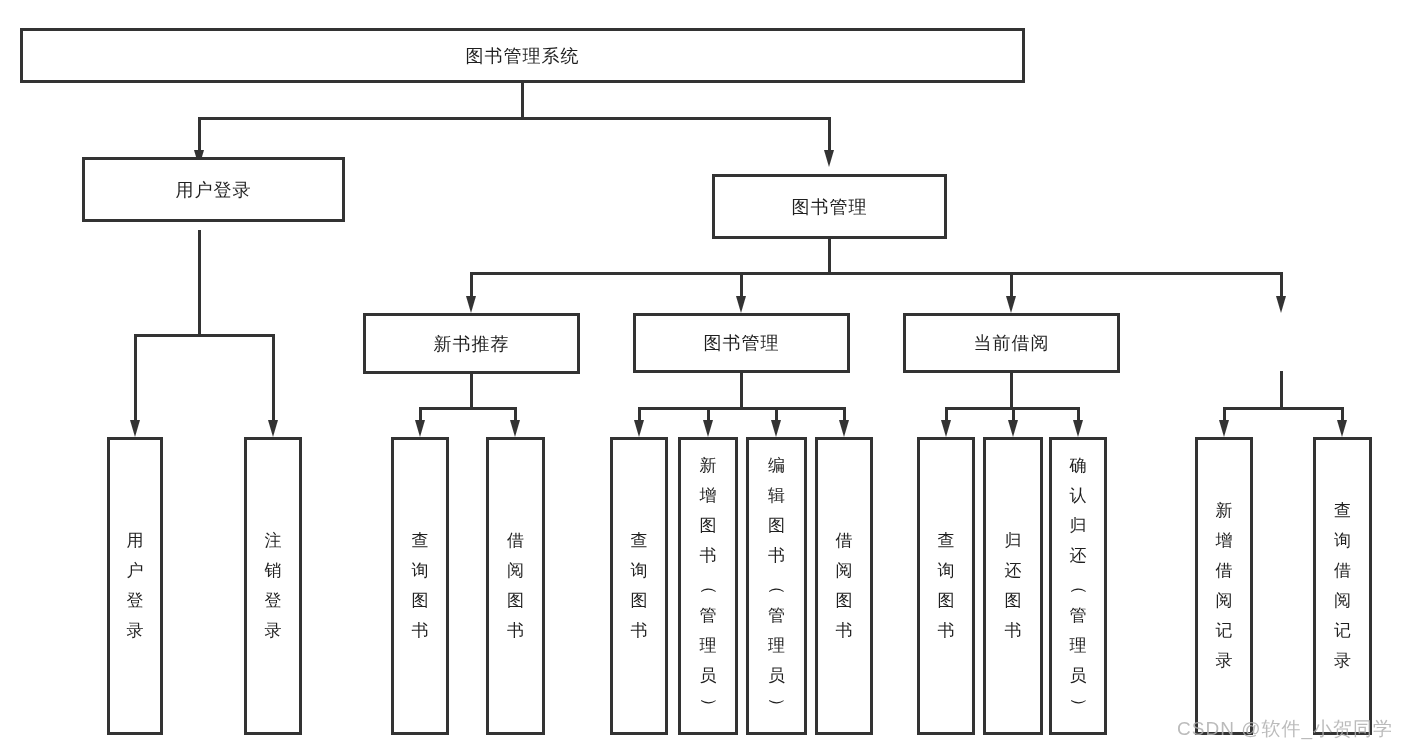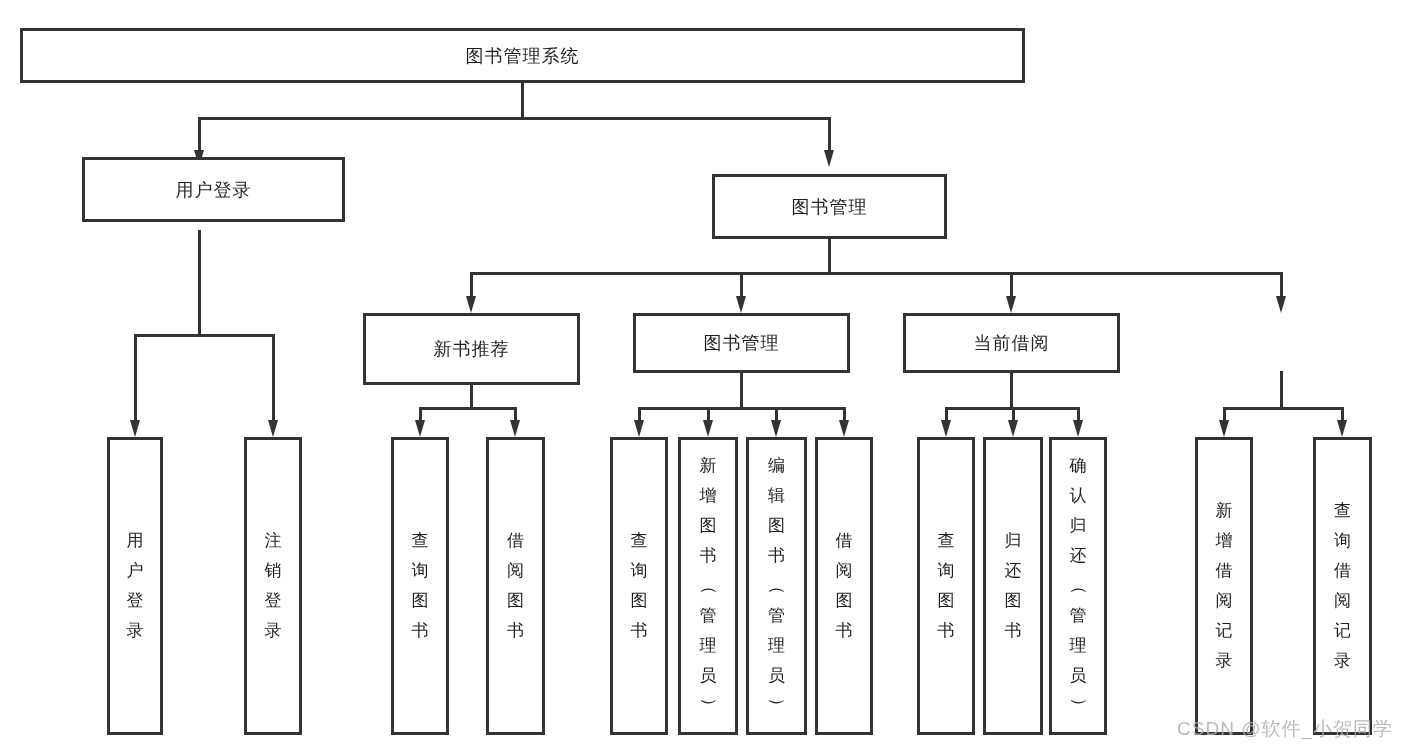--- a/index.html
+++ b/index.html
@@ -56,21 +56,21 @@
     <span class="label">图书管理系统</span>
   </div>
 
   <div class="node h" style="left:82px;top:157px;width:263px;height:65px">
     <span class="label">用户登录</span>
   </div>
   <div class="node h" style="left:712px;top:174px;width:235px;height:65px">
     <span class="label">图书管理</span>
   </div>
 
-  <div class="node h" style="left:363px;top:313px;width:217px;height:72px">
+  <div class="node h" style="left:363px;top:313px;width:217px;height:61px">
     <span class="label">新书推荐</span>
   </div>
   <div class="node h" style="left:633px;top:313px;width:217px;height:60px">
     <span class="label">图书管理</span>
   </div>
   <div class="node h" style="left:903px;top:313px;width:217px;height:60px">
     <span class="label">当前借阅</span>
   </div>
 
   <div class="node v" style="left:107px;top:437px;width:56px;height:298px">

